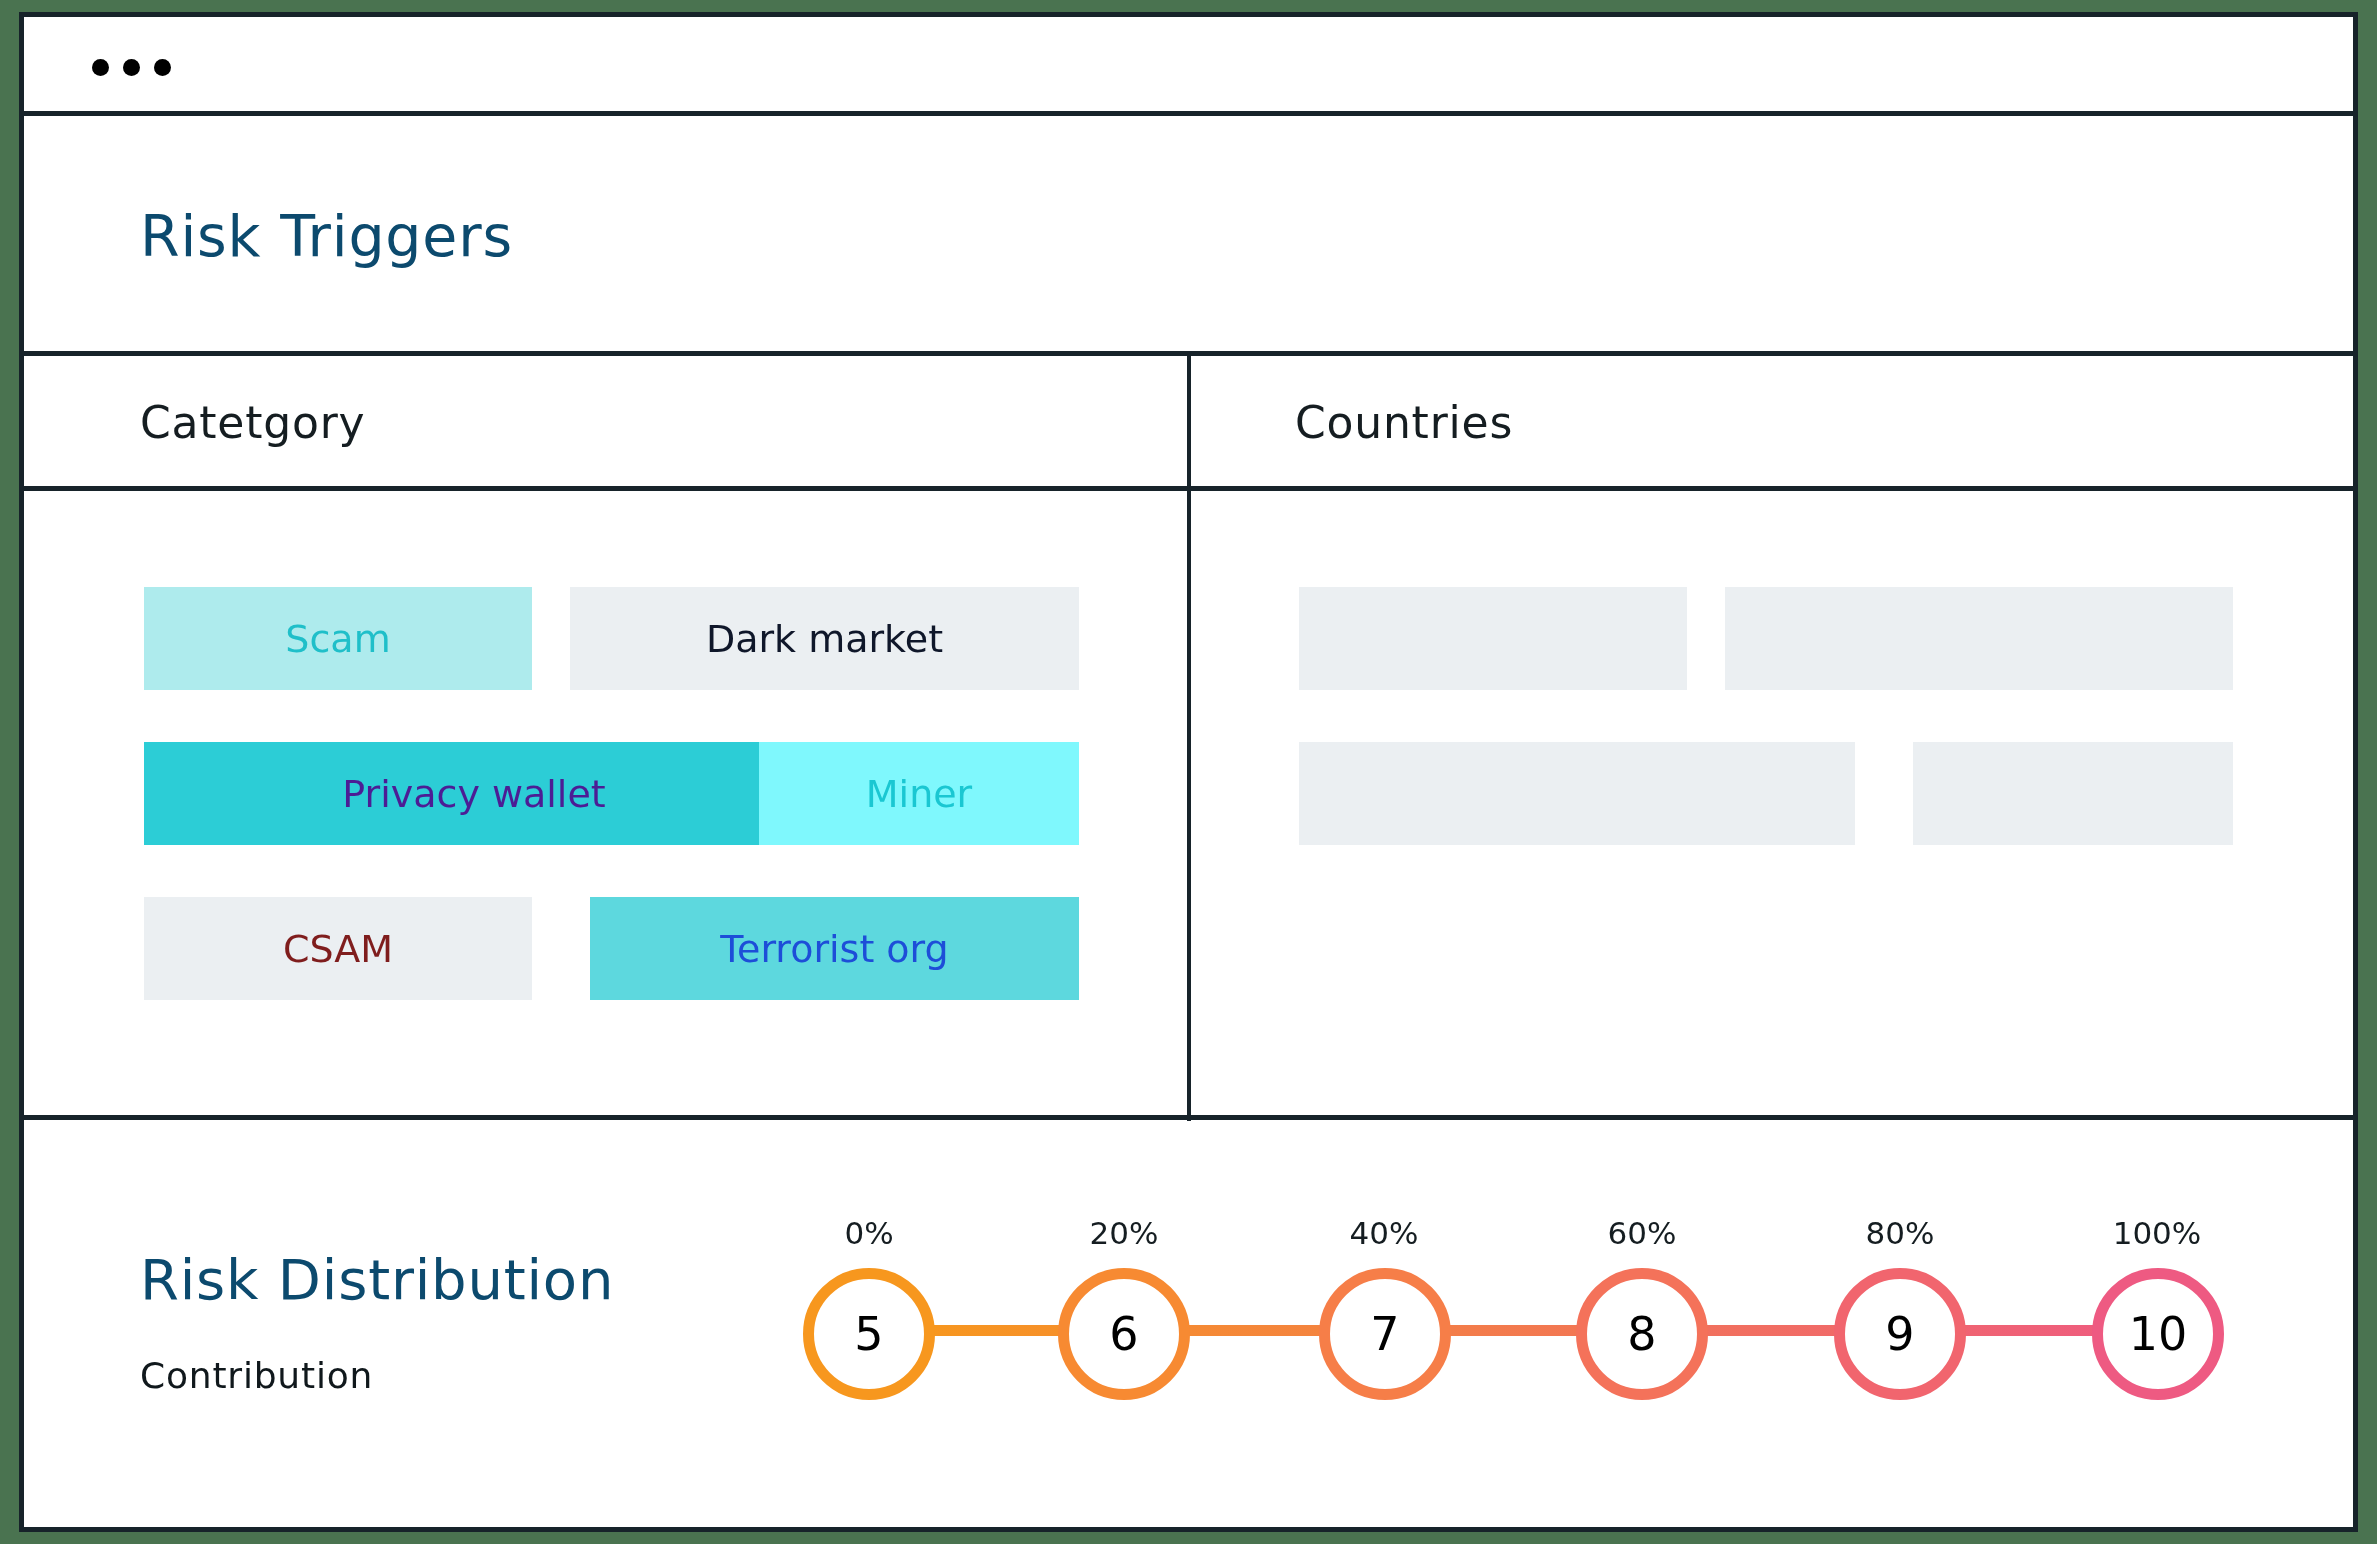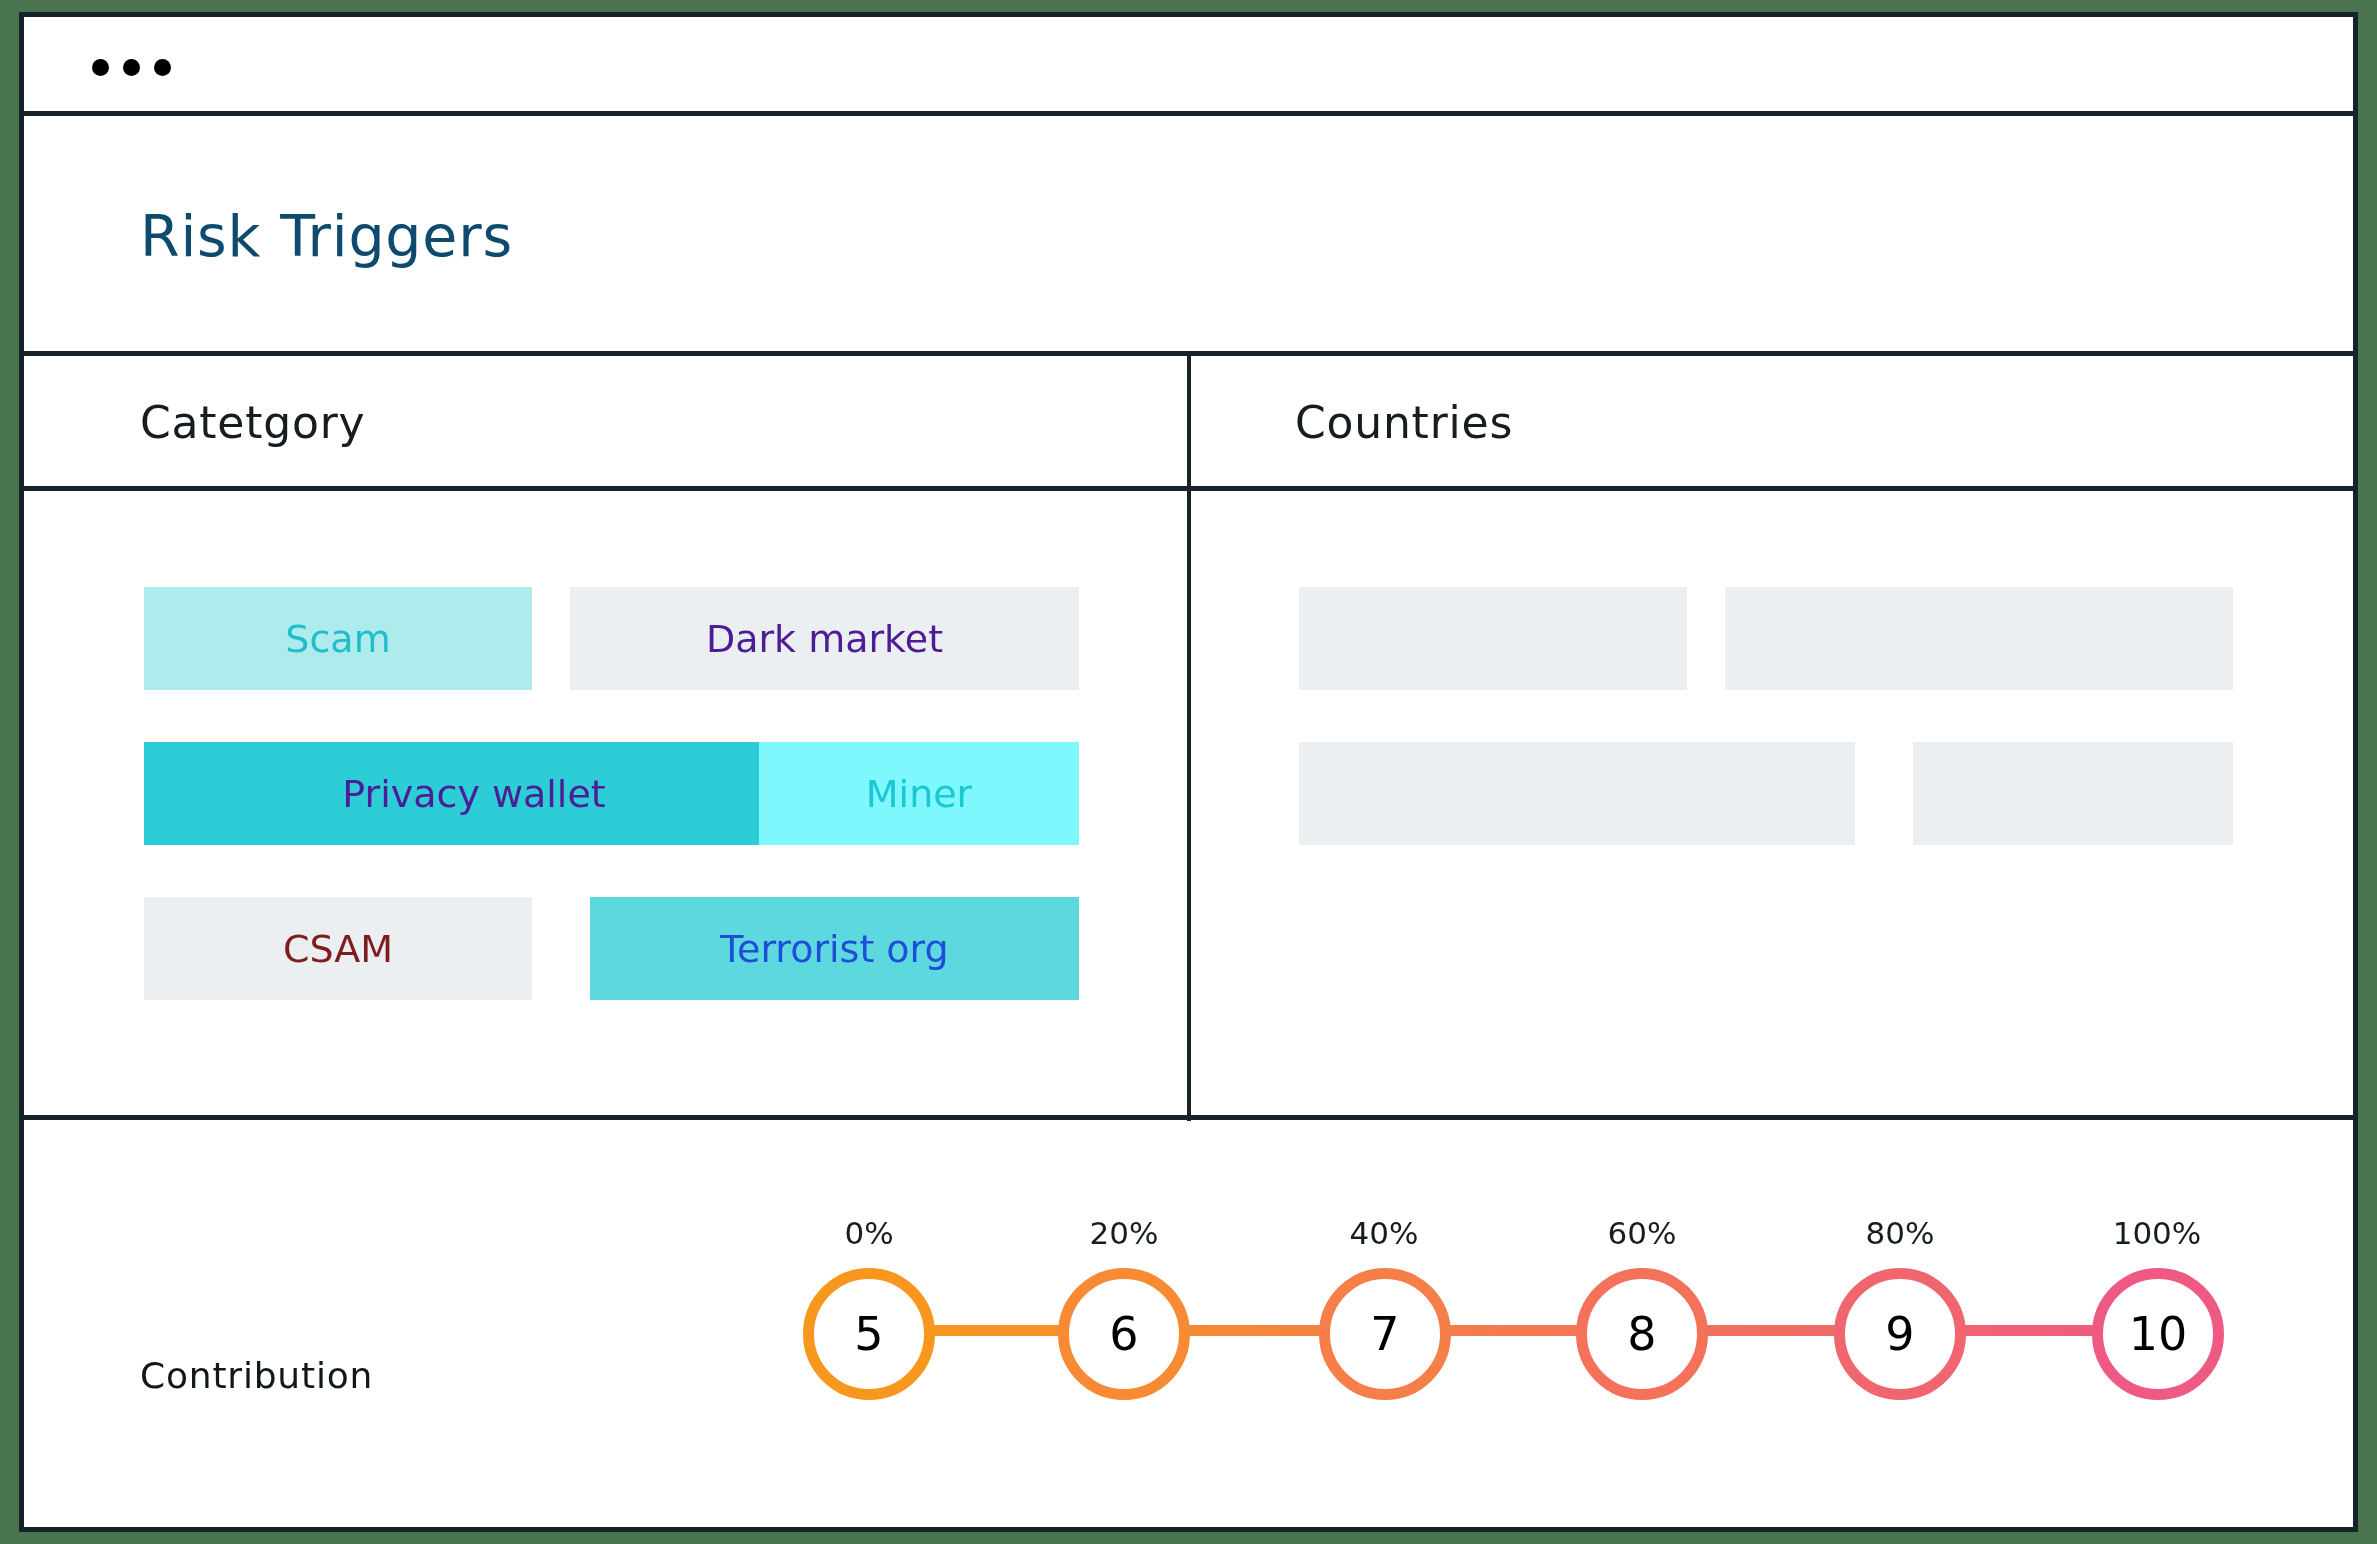--- a/index.html
+++ b/index.html
@@ -59,21 +59,21 @@
 
   <div class="section-label" style="left:116px; top:380px;">Catetgory</div>
   <div class="section-label" style="left:1271px; top:380px;">Countries</div>
   <div class="hline" style="top:469px;"></div>
   <div class="vline" style="left:1163px; top:334px; height:770px;"></div>
 
   <div>
     <div class="chip" style="left: 120px; top: 570px; width: 388px; height: 103px; background: rgb(174, 235, 237); color: rgb(31, 191, 201);">
       <span>Scam</span>
     </div>
-    <div class="chip" style="left: 546px; top: 570px; width: 509px; height: 103px; background: rgb(235, 239, 242); color: #4c1d95;">
+    <div class="chip" style="left: 546px; top: 570px; width: 509px; height: 103px; background: rgb(235, 239, 242); color: #0f172a;">
       <span>Dark market</span>
     </div>
     <div class="chip" style="left: 120px; top: 725px; width: 660px; height: 103px; background: rgb(44, 205, 214); color: #4c1d95;">
       <span>Privacy wallet</span>
     </div>
     <div class="chip" style="left: 735px; top: 725px; width: 320px; height: 103px; background: rgb(127, 248, 253); color: rgb(26, 199, 210);">
       <span>Miner</span>
     </div>
     <div class="chip" style="left: 120px; top: 880px; width: 388px; height: 103px; background: rgb(235, 239, 242); color: #7f1d1d;">
       <span>CSAM</span>
@@ -85,20 +85,21 @@
 
   <div>
     <div class="placeholder" style="left:1275px; top:570px; width:388px; height:103px;"></div>
     <div class="placeholder" style="left:1701px; top:570px; width:508px; height:103px;"></div>
     <div class="placeholder" style="left:1275px; top:725px; width:556px; height:103px;"></div>
     <div class="placeholder" style="left:1889px; top:725px; width:320px; height:103px;"></div>
   </div>
 
   <div class="hline" style="top:1098px;"></div>
 
+  <div class="title" style="left:116px; top:1230px; font-size:56px;">Risk Distribution</div>
   <div class="section-label" style="left:116px; top:1338px; font-size:36px; color:#10181c;">Contribution</div>
 
   <div>
 
     <div class="connector" style="left:897px; top:1308px; width:1238px; background:linear-gradient(90deg,#f7971e,#ee5a82);"></div>
 
     <div class="pct" style="left:766px; top:1198px;">0%</div>
     <div class="pct" style="left:1021px; top:1198px;">20%</div>
     <div class="pct" style="left:1281px; top:1198px;">40%</div>
     <div class="pct" style="left:1539px; top:1198px;">60%</div>

